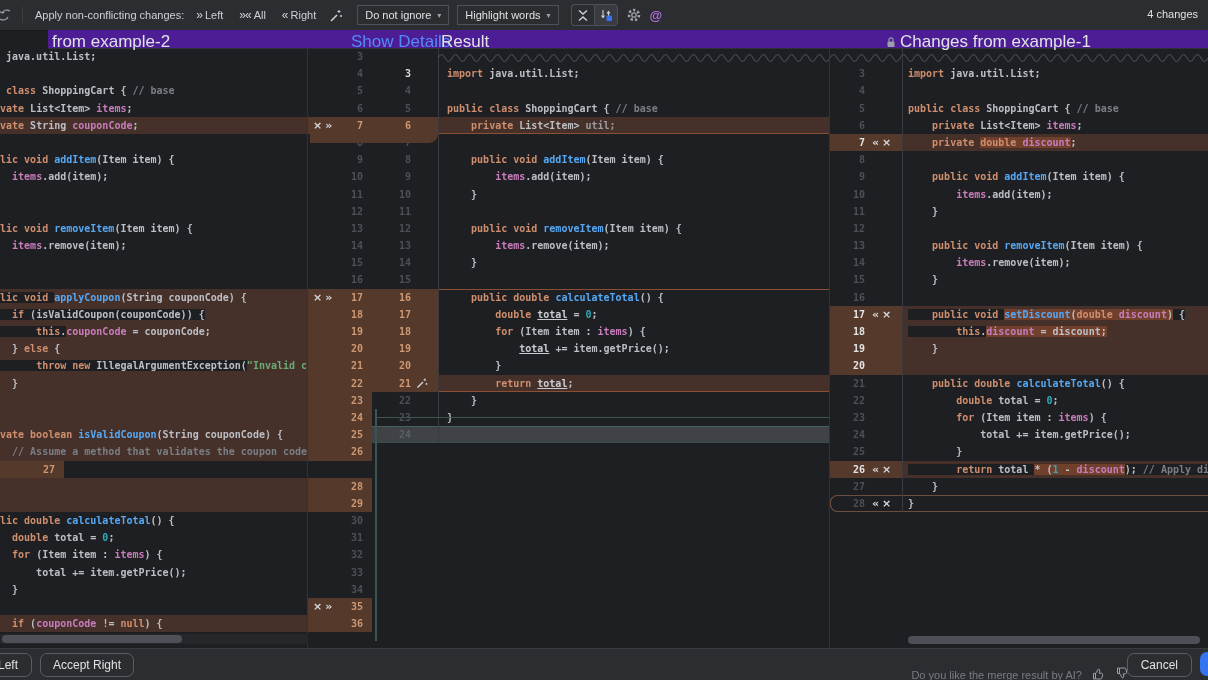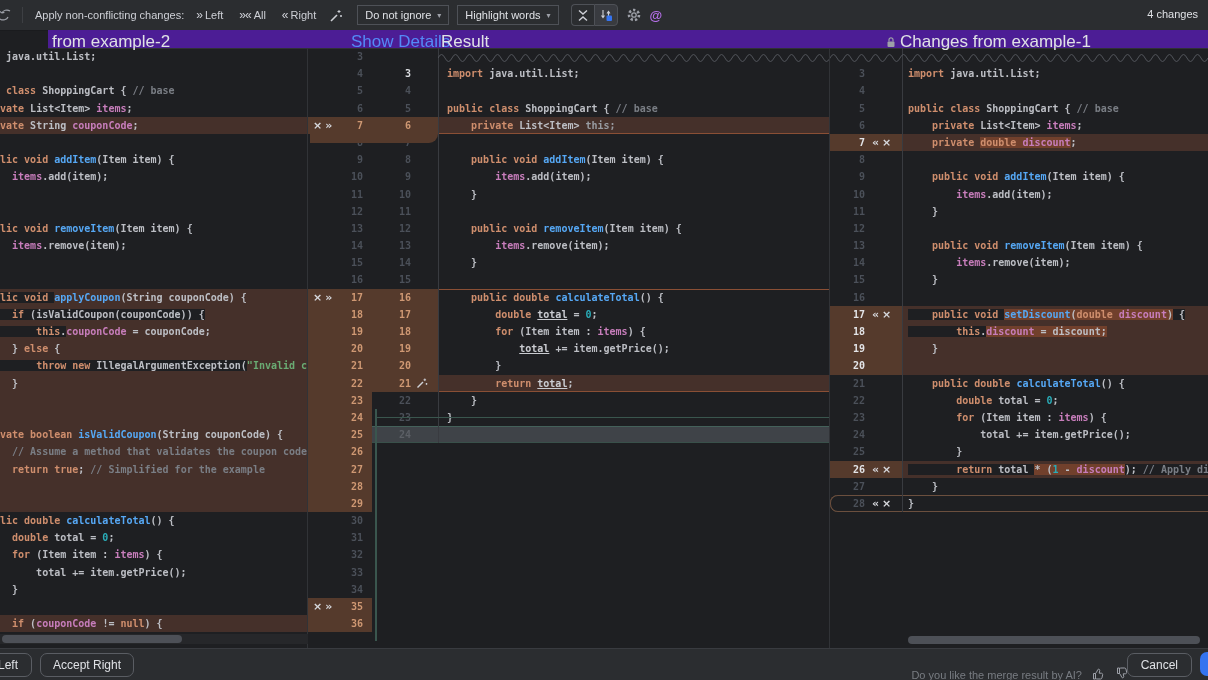--- a/index.html
+++ b/index.html
@@ -280,21 +280,20 @@
     <div class="cell code lcode chg"><span class="sg k">vate boolean </span><span class="sg m">isValidCoupon</span><span class="sg d">(String couponCode) {</span></div>
     <div class="cell lctrl chg"></div>
     <div class="cell lnum chg">25</div>
   </div>
       <div class="row">
     <div class="cell code lcode chg"><span class="sg c">  // Assume a method that validates the coupon code</span></div>
     <div class="cell lctrl chg"></div>
     <div class="cell lnum chg">26</div>
   </div>
       <div class="row">
-    <div class="cell code lcode chg"><span class="sg k">  return true</span><span class="sg d">; </span><span class="sg c">// Simplified for the example</span></div>
     <div class="cell lctrl chg"></div>
     <div class="cell lnum chg">27</div>
   </div>
       <div class="row">
     <div class="cell code lcode chg"></div>
     <div class="cell lctrl chg"></div>
     <div class="cell lnum chg">28</div>
   </div>
       <div class="row">
     <div class="cell code lcode chg"></div>
@@ -354,21 +353,21 @@
     <div class="cell code mcode "></div>
   </div>
       <div class="row">
     <div class="cell mnum ">5</div>
     <div class="cell mwand "></div>
     <div class="cell code mcode "><span class="sg k">public class </span><span class="sg d">ShoppingCart { </span><span class="sg c">// base</span></div>
   </div>
       <div class="row">
     <div class="cell mnum chg">6</div>
     <div class="cell mwand chg"></div>
-    <div class="cell code mcode chg bb"><span class="sg k">    private </span><span class="sg d">List&lt;Item&gt; </span><span class="sg dm">this;</span></div>
+    <div class="cell code mcode chg bb"><span class="sg k">    private </span><span class="sg d">List&lt;Item&gt; </span><span class="sg dm">util;</span></div>
   </div>
       <div class="row">
     <div class="cell mnum ">7</div>
     <div class="cell mwand "></div>
     <div class="cell code mcode "></div>
   </div>
       <div class="row">
     <div class="cell mnum ">8</div>
     <div class="cell mwand "></div>
     <div class="cell code mcode "><span class="sg k">    public void </span><span class="sg m">addItem</span><span class="sg d">(Item item) {</span></div>

